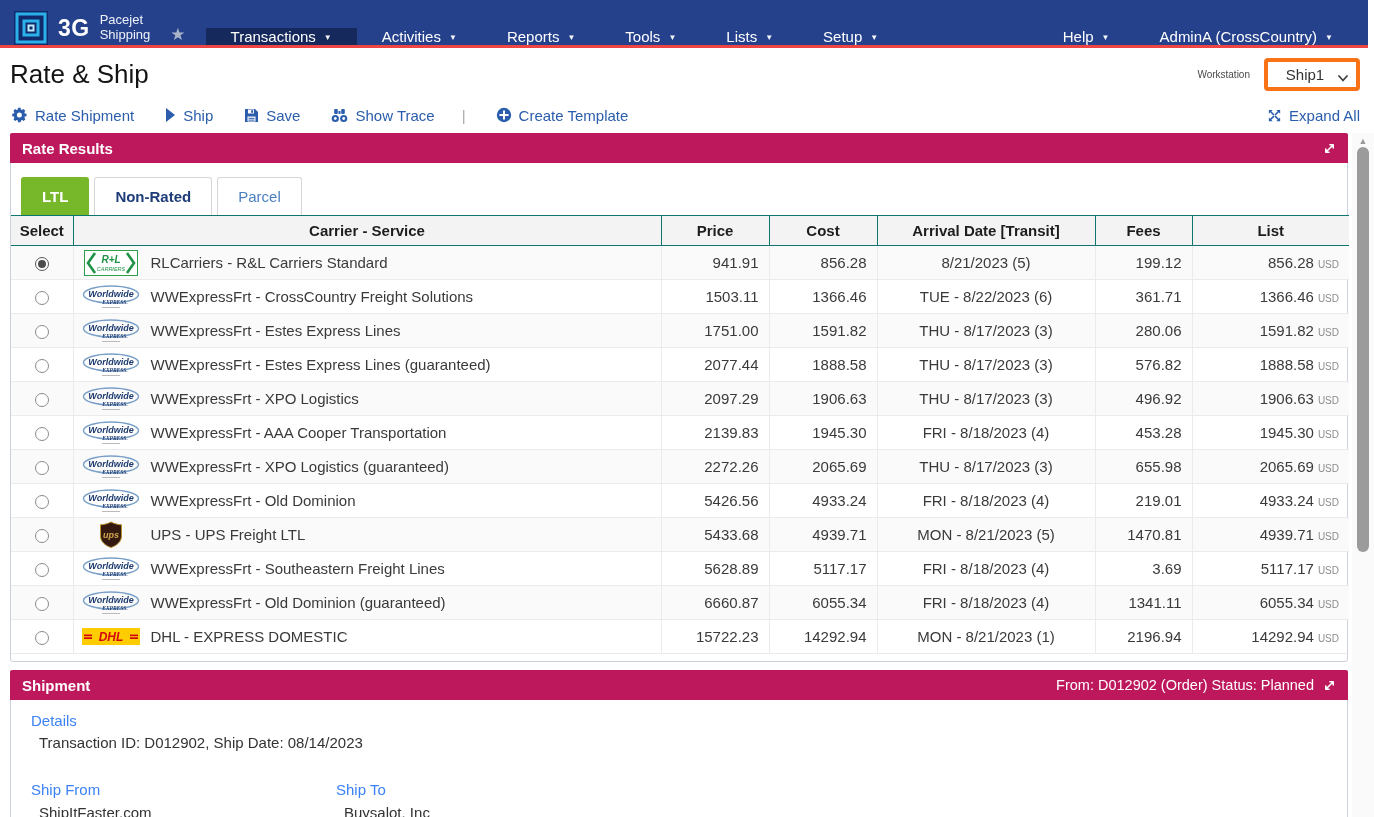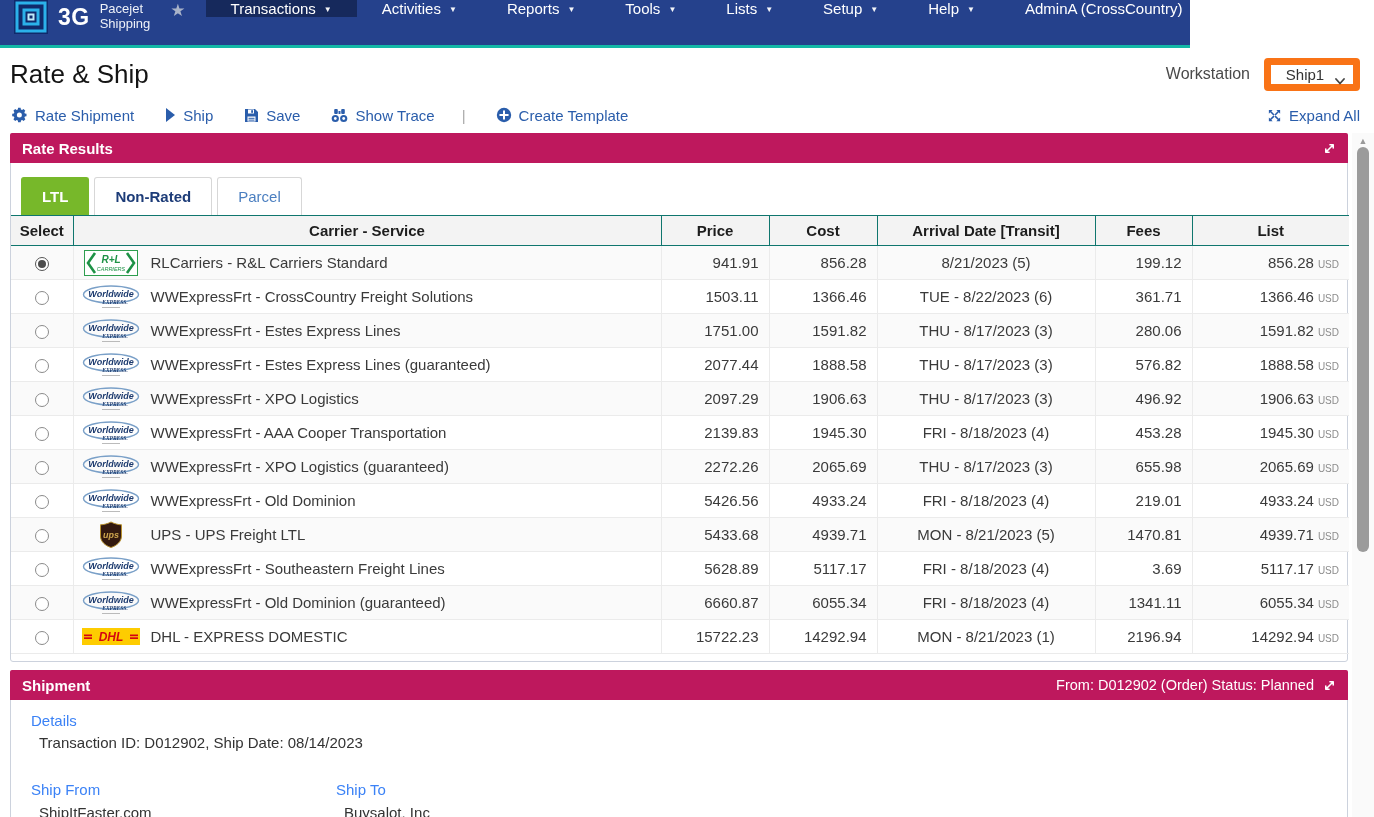--- a/index.html
+++ b/index.html
@@ -1,38 +1,38 @@
 <!DOCTYPE html>
 <html><head>
 <meta charset="utf-8">
 <style>
   * { margin:0; padding:0; box-sizing:border-box; }
   html,body { width:1374px; height:817px; overflow:hidden; background:#fff;
     font-family:"Liberation Sans", sans-serif; }
 
   
-  .navbar { position:absolute; top:0; left:0; width:1190px; height:48px;
-    background:#25418c; border-bottom:3px solid #14b8a6; display:flex; align-items:flex-start; color:#fff; }
+  .navbar { position:absolute; top:0; left:0; width:1368px; height:48px;
+    background:#25418c; border-bottom:3px solid #ef4444; display:flex; align-items:flex-end; color:#fff; }
   .brand { display:flex; align-items:center; padding:0 10px 0 14px; gap:10px; cursor:pointer; }
   .brand-3g { font-size:23px; font-weight:bold; letter-spacing:.5px; }
   .brand-name { font-size:13px; line-height:1.15; color:#eef1f8; }
   .star-ic { display:flex; align-items:center; color:#a9b3c9; font-size:17px; margin:0 20px 0 10px; cursor:pointer; }
   .nav-menu { display:flex; align-items:stretch; }
   .nav-item { display:flex; align-items:center; gap:8px; padding:0 25px; font-size:15px; cursor:pointer; white-space:nowrap; }
   .nav-item.active { background:#16295c; }
   .caret { font-size:8px; margin-top:2px; opacity:.95; }
   .nav-right { margin-left:auto; display:flex; align-items:stretch; padding-right:10px; }
 
   
   .page-header { position:absolute; top:48px; left:0; width:1374px; height:52px;
     display:flex; align-items:center; padding:0 10px; }
   .page-title { font-size:26px; font-weight:500; color:#141414; }
   .workstation { margin-left:auto; display:flex; align-items:center; gap:14px; padding-right:4px; }
-  .ws-label { font-size:16px; color:#4a4a4a; }
-  .ws-select { width:96px; height:33px; border:7px solid #f97316; border-radius:4px; background:#fff;
+  .ws-label { font-size:10px; color:#4a4a4a; }
+  .ws-select { width:96px; height:33px; border:4px solid #f97316; border-radius:4px; background:#fff;
     display:flex; align-items:center; justify-content:center; font-size:15px; color:#333; position:relative; cursor:pointer; }
   .ws-select svg { position:absolute; right:8px; top:13px; }
 
   
   .toolbar { position:absolute; top:99px; left:0; width:1374px; height:32px;
     display:flex; align-items:center; padding:0 12px; }
   .tb-btn { display:flex; align-items:center; gap:7px; color:#2a5dab; font-size:15px; margin-right:31px; cursor:pointer; white-space:nowrap; }
   .tb-btn svg { flex:0 0 auto; }
   .tb-divider { color:#a9a9a9; margin:0 30px 0 -4px; font-size:15px; }
   .expand-all { margin-left:auto; margin-right:2px; }

